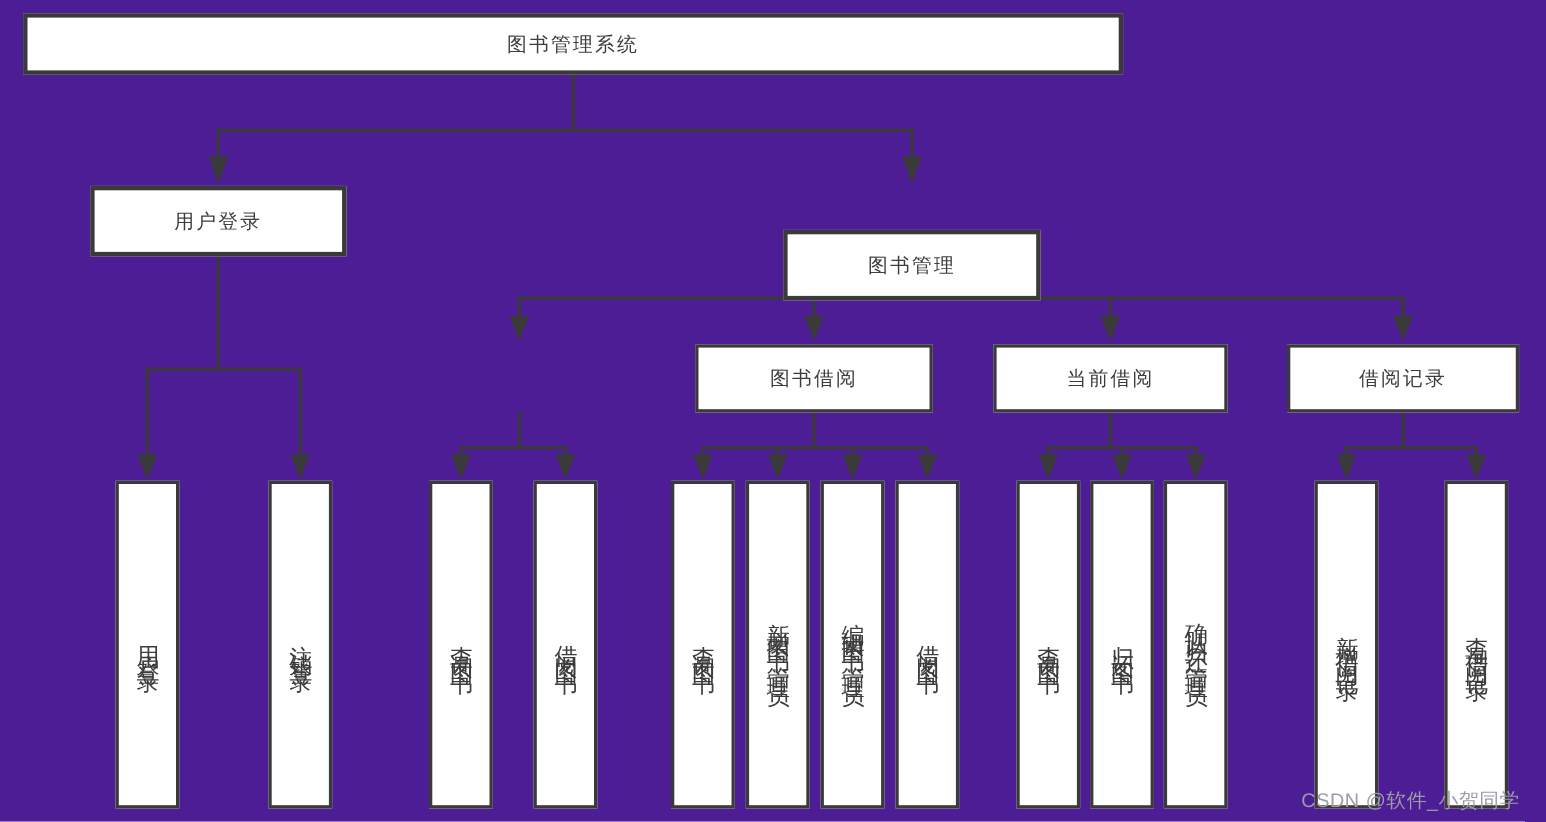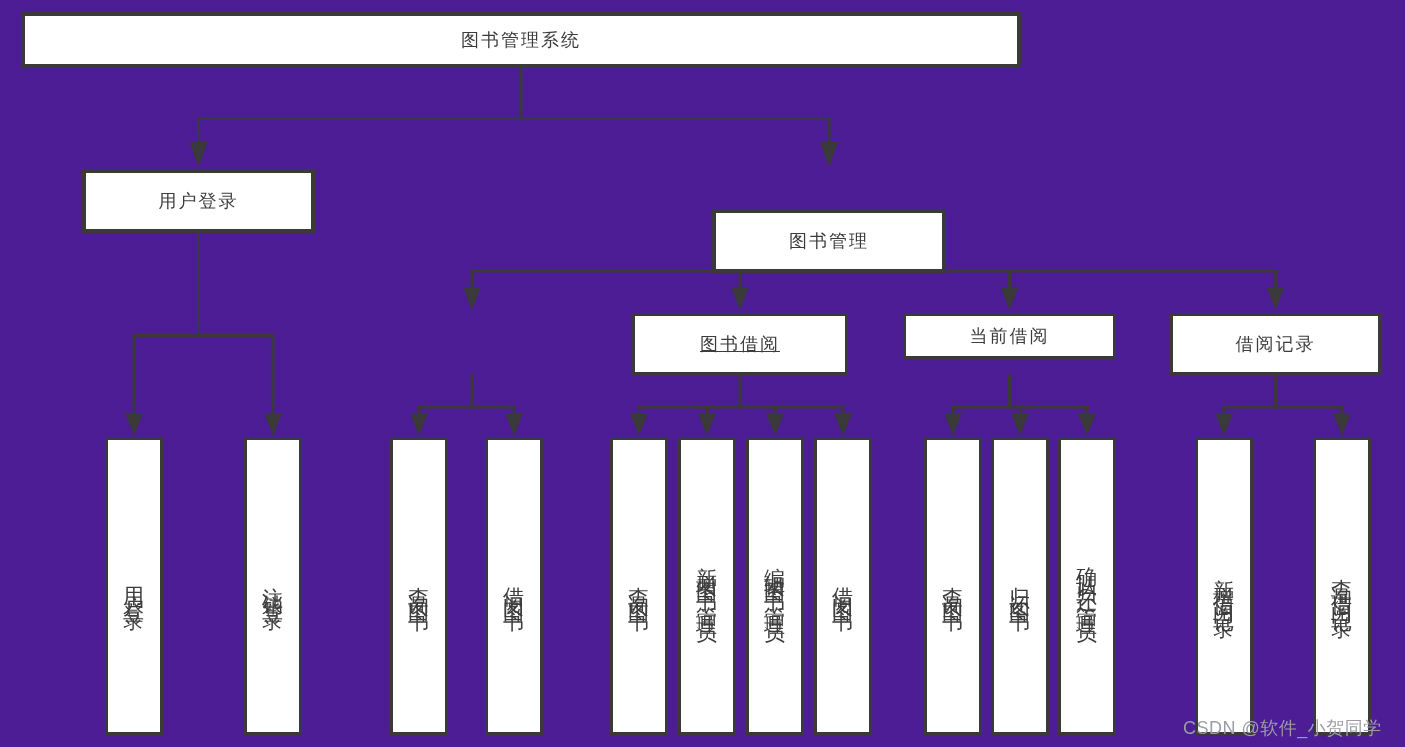--- a/index.html
+++ b/index.html
@@ -159,24 +159,24 @@
     <span>图书管理系统</span>
   </div>
 
   <div class="node h lv1" style="left:82px; top:169px; width:233px; height:64px;">
     <span>用户登录</span>
   </div>
   <div class="node h lv1" style="left:712px; top:169px; width:234px; height:64px;margin-top:40px;">
     <span>图书管理</span>
   </div>
 
-  <div class="node h lv2" style="left:632px; top:313px; width:216px; height:62px;text-decoration:underline;">
+  <div class="node h lv2" style="left:632px; top:313px; width:216px; height:62px;">
     <span>图书借阅</span>
   </div>
-  <div class="node h lv2" style="left:903px; top:313px; width:213px; height:46px;text-align:center;">
+  <div class="node h lv2" style="left:903px; top:313px; width:213px; height:62px;text-align:center;">
     <span>当前借阅</span>
   </div>
   <div class="node h lv2" style="left:1170px; top:313px; width:211px; height:62px;">
     <span>借阅记录</span>
   </div>
 
   <div class="node v" style="left:105px; top:437px; width:58px; height:298px;">
     <span>用户登录</span>
   </div>
   <div class="node v" style="left:244px; top:437px; width:58px; height:298px;">

